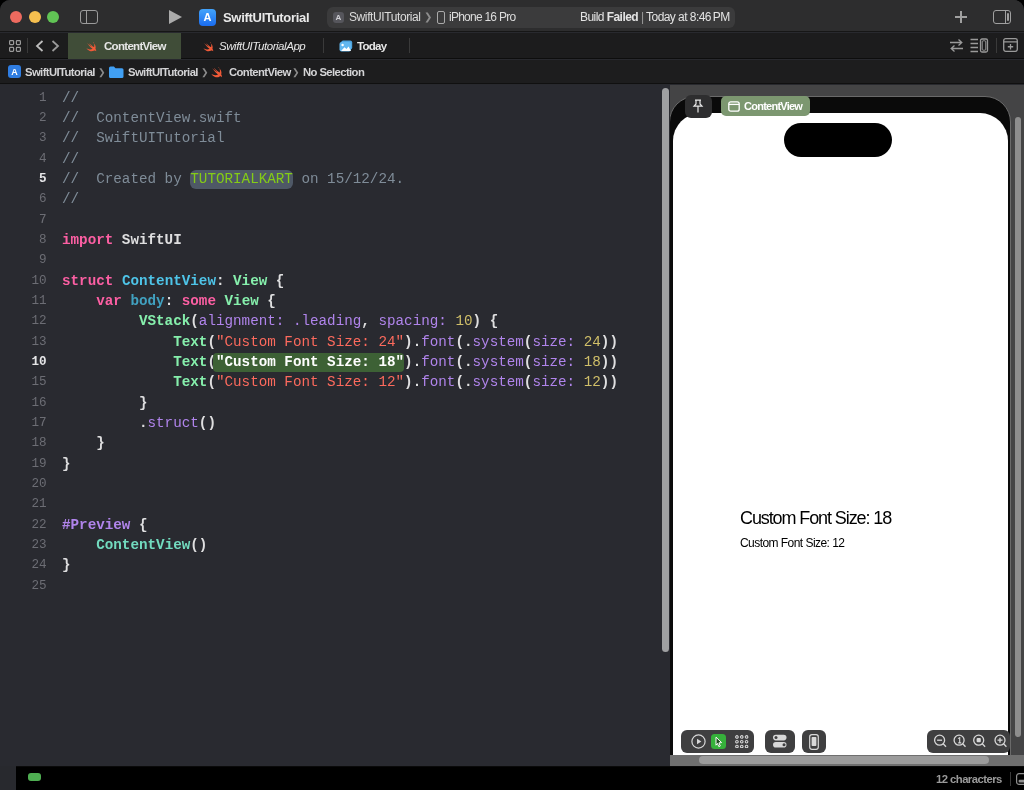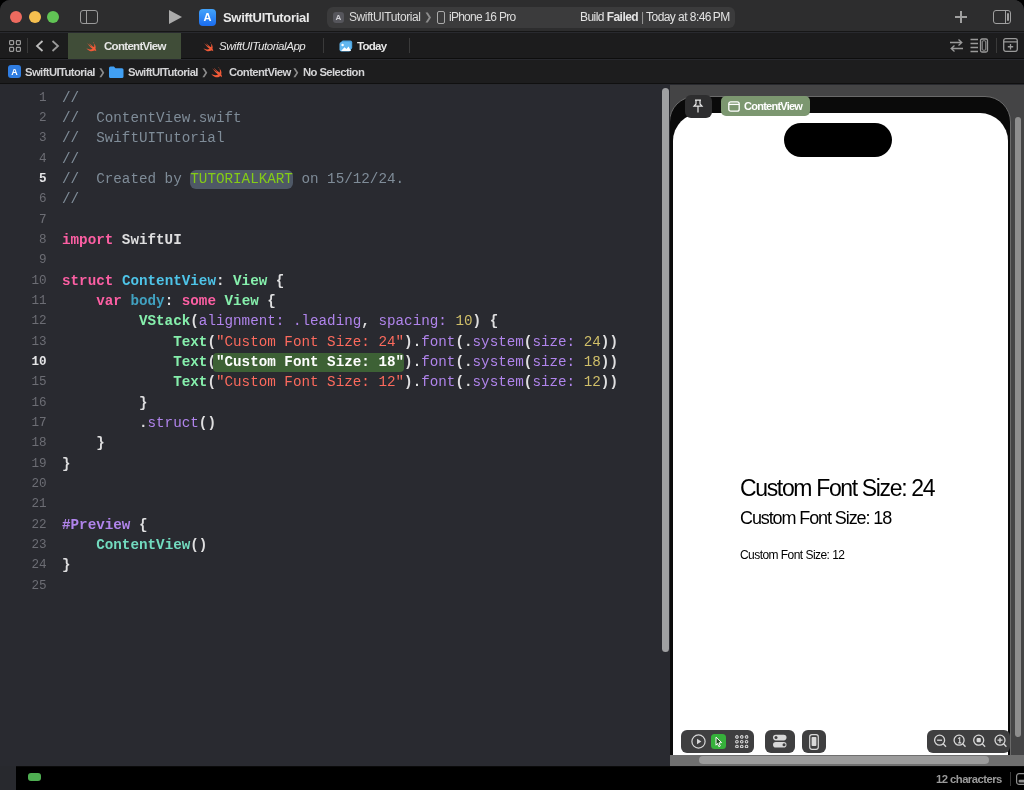--- a/index.html
+++ b/index.html
@@ -221,23 +221,22 @@
         <path d="M4 1.2 H10 M5 1.2 V5 L3 7.2 H11 L9 5 V1.2 M7 7.2 V13.5"></path>
       </svg>
     </div>
     <div class="badge">
       <svg class="abs" style="left:7px; top:4.5px;" width="12" height="11" viewBox="0 0 12 11" fill="none" stroke="#fff" stroke-width="1.3">
         <rect x="0.8" y="0.8" width="10.4" height="9.4" rx="2"></rect>
         <path d="M0.8 3.4 H11.2"></path>
       </svg>
       <span class="abs" style="left:23px; top:4px; font-size:11px; font-weight:bold; letter-spacing:-0.75px;">ContentView</span>
     </div>
-    <div class="ptext" style="left:70px; top:389.9px; font-size:23px; letter-spacing:-1.35px;">Custom Font Size: 24</div>
     <div class="ptext" style="left:70px; top:422.7px; font-size:18px; letter-spacing:-1.1px;">Custom Font Size: 18</div>
-    <div class="ptext" style="left:70px; top:450.7px; font-size:12px; letter-spacing:-0.55px;margin-top:12px;">Custom Font Size: 12</div>
+    <div class="ptext" style="left:70px; top:450.7px; font-size:12px; letter-spacing:-0.55px;">Custom Font Size: 12</div>
 
     <div class="btnpill" style="left:11px; width:73px;">
       <svg class="abs" style="left:9.5px; top:4px;" width="15" height="15" viewBox="0 0 15 15" fill="none">
         <circle cx="7.5" cy="7.5" r="6.6" stroke="#d8d8d8" stroke-width="1.2"></circle>
         <path d="M6 4.8 L10.4 7.5 L6 10.2 Z" fill="#d8d8d8"></path>
       </svg>
       <svg class="abs" style="left:30px; top:4px;" width="15" height="15" viewBox="0 0 15 15">
         <rect width="15" height="15" rx="3.5" fill="#36b13b"></rect>
         <path d="M5 3.2 L10.6 8.6 L7.9 8.9 L9.3 12 L7.8 12.6 L6.5 9.5 L5 11.2 Z" fill="#1e4d1e" stroke="#fff" stroke-width="1"></path>
       </svg>

